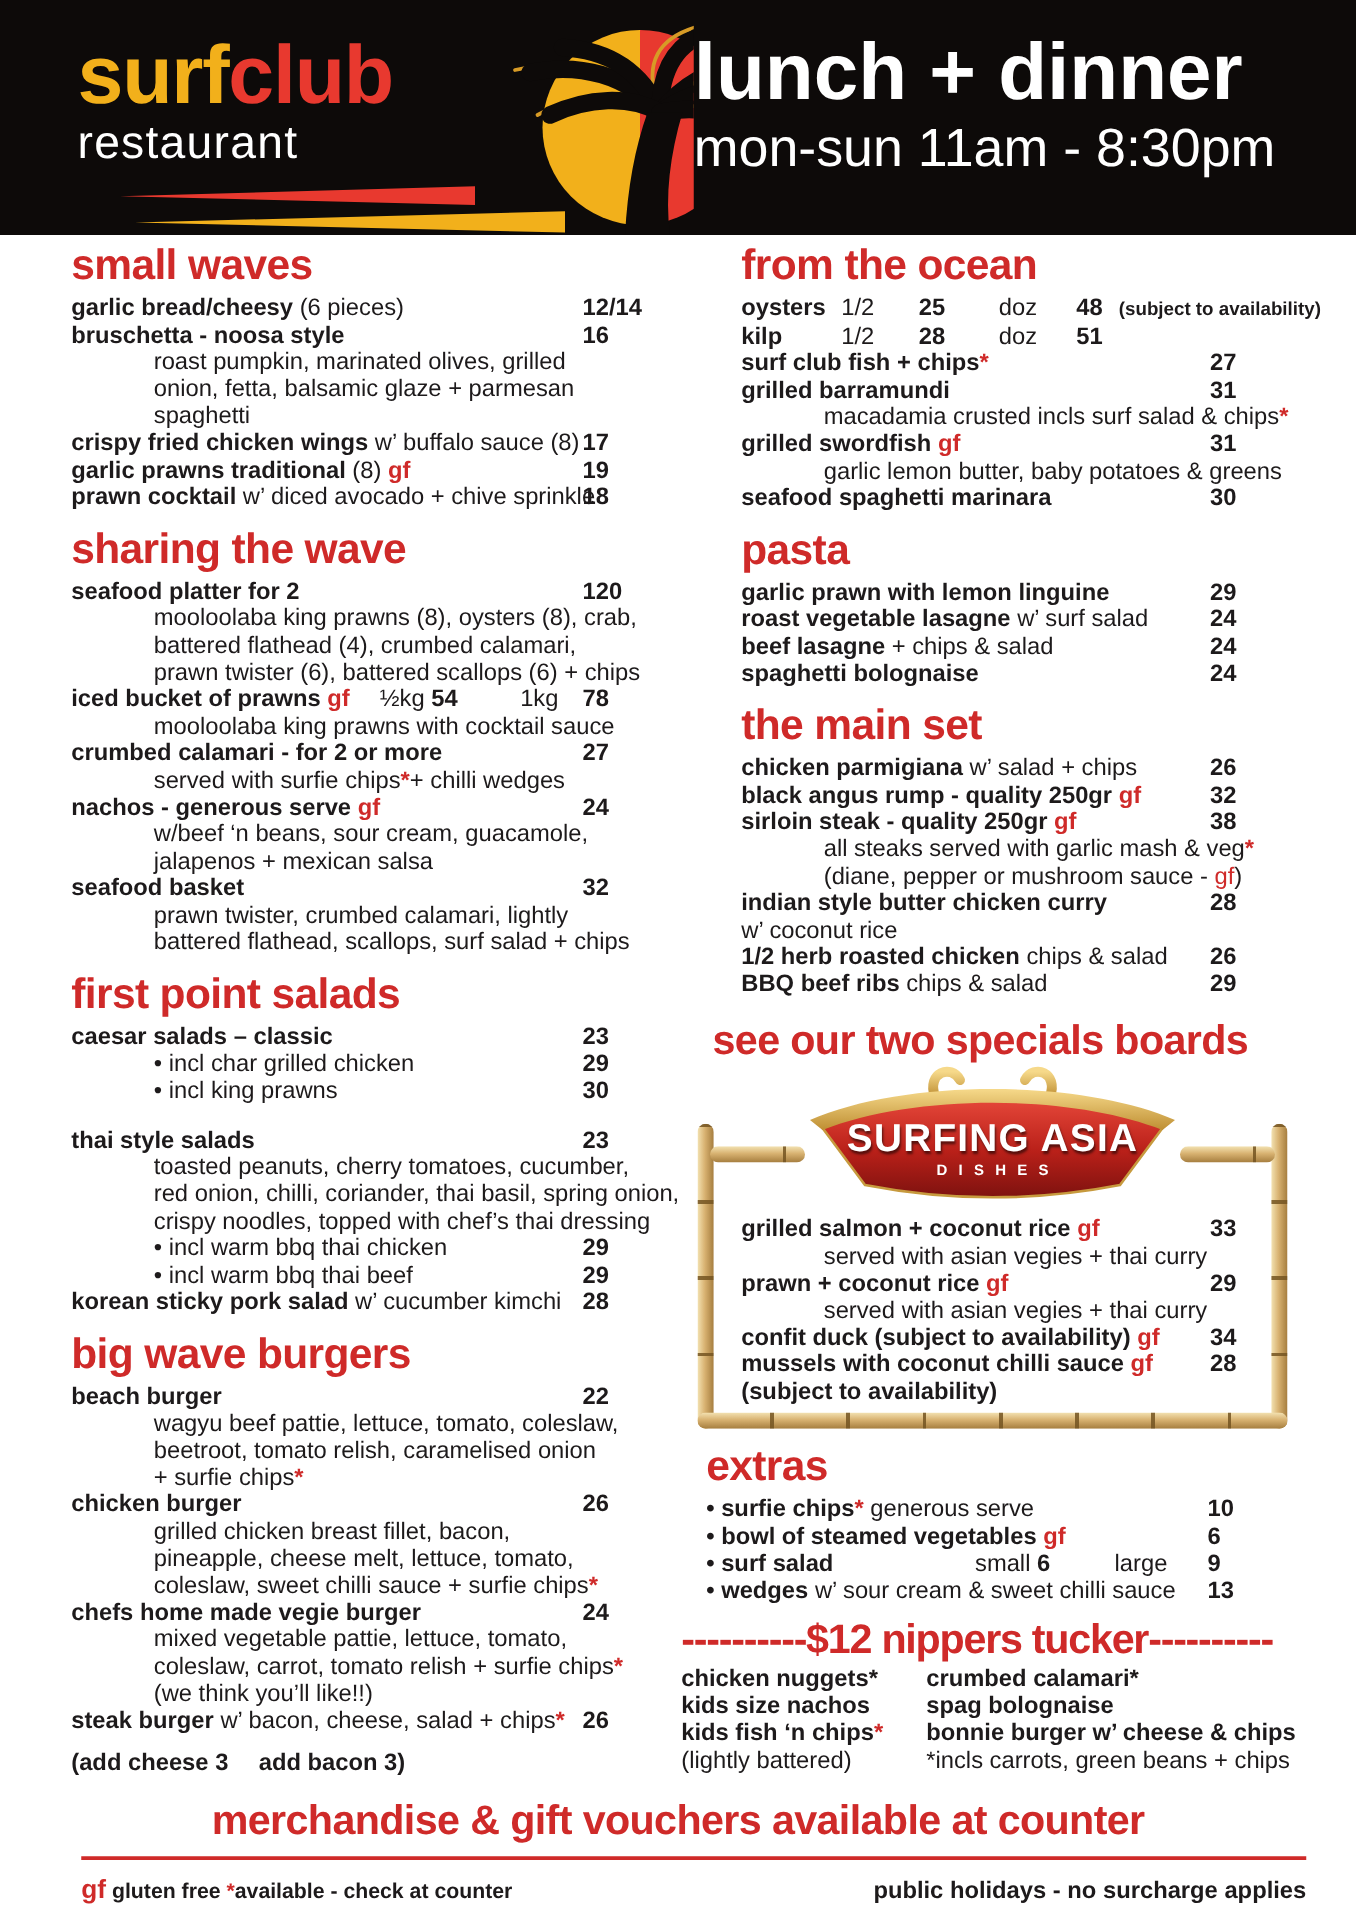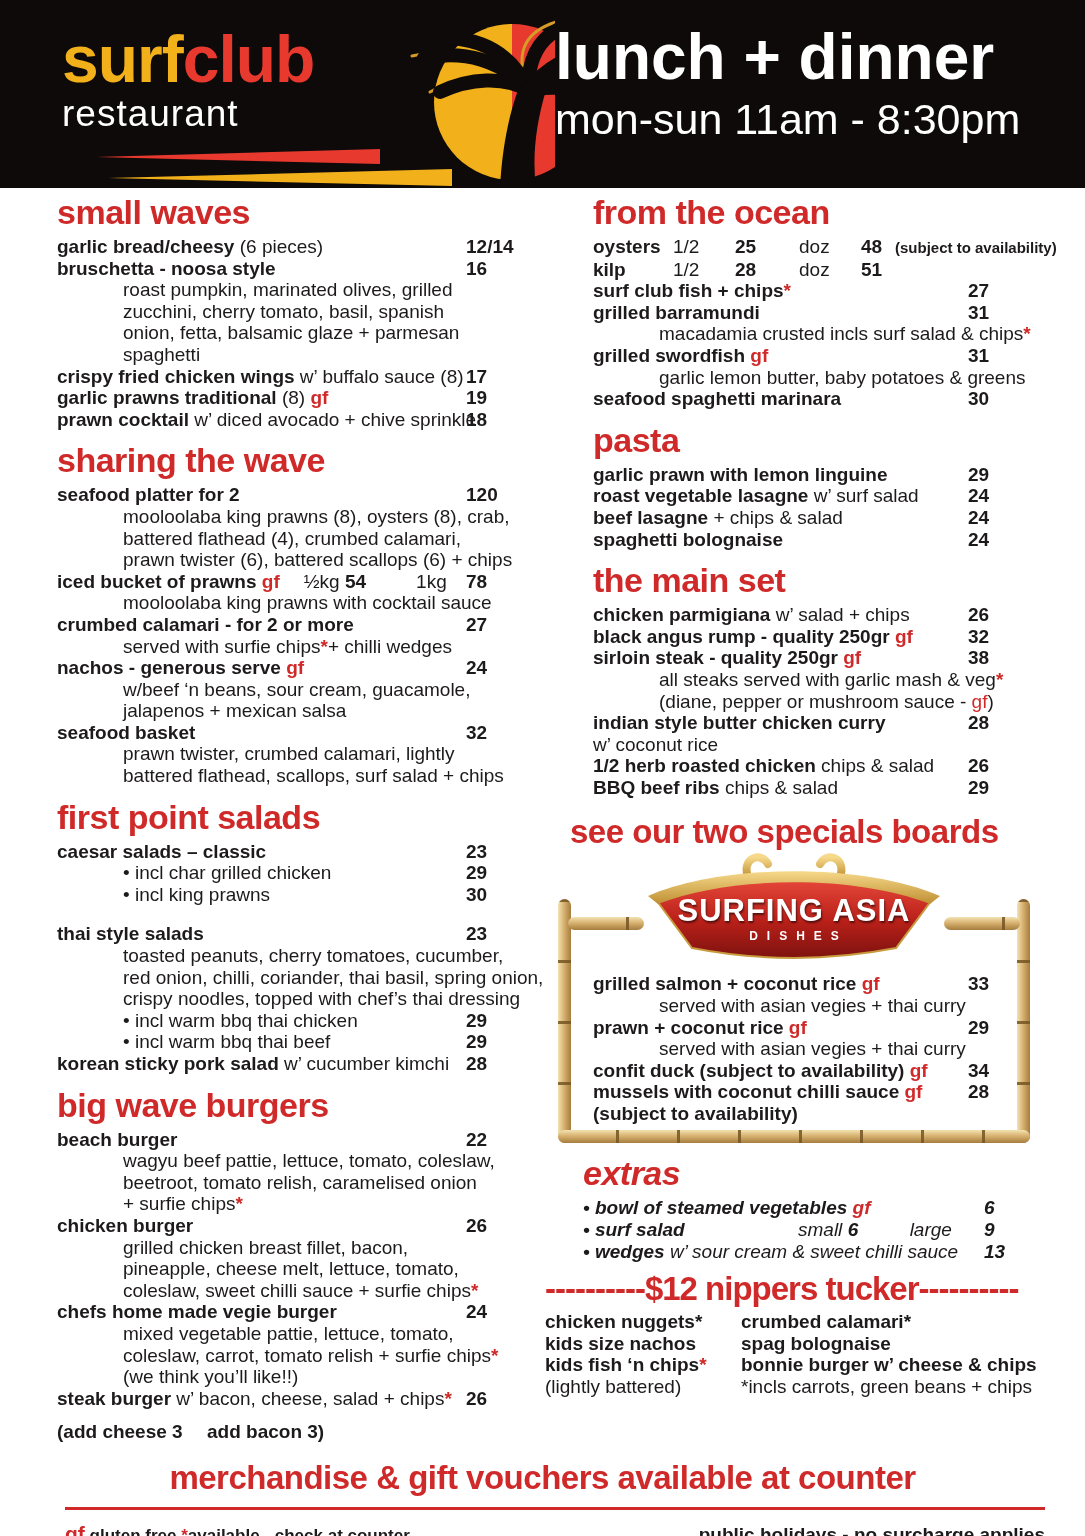--- a/index.html
+++ b/index.html
@@ -60,21 +60,21 @@
   .bb-v{width:13px;background:
       repeating-linear-gradient(0deg,rgba(0,0,0,0) 0 58px,rgba(116,84,33,.85) 58px 61px),
       linear-gradient(90deg,var(--bamboo-hi),var(--bamboo-mid) 45%,var(--bamboo-dk));}
   .banner{position:absolute;top:0;left:50%;transform:translateX(-50%);width:300px;height:112px;z-index:2;}
   .banner svg{position:absolute;top:0;left:0;}
   .banner-title{position:absolute;top:44px;width:100%;text-align:center;color:#fff;font-weight:700;font-size:31px;letter-spacing:1px;line-height:1;text-shadow:1px 2px 2px rgba(0,0,0,.55);}
   .banner-sub{position:absolute;top:79px;width:100%;text-align:center;color:#fff;font-weight:700;font-size:12px;letter-spacing:9px;text-indent:9px;line-height:1;}
   .asia-lines{position:absolute;top:122px;left:35px;width:420px;}
 
   
-  .extras-sec{margin-left:18px;margin-top:12px;font-style:italic;}
+  .extras-sec{margin-left:0;margin-top:12px;}
   .nippers{margin-left:-20px;margin-top:8px;}
   .nippers-heading{font-size:33px;line-height:1;font-weight:700;color:var(--red);margin:10px 0 6px;letter-spacing:-1px;white-space:nowrap;}
   .nip-cols{display:flex;}
   .nip-col1{width:196px;flex:0 0 auto;}
   .nip-col2{flex:1;}
 
   
   .merch{color:var(--red);font-weight:700;font-size:33px;text-align:center;margin-top:16px;letter-spacing:-0.5px;}
   .rule{height:3px;background:var(--red);margin:10px 40px 0 65px;}
   .foot-row{display:flex;justify-content:space-between;align-items:baseline;padding:12px 40px 0 65px;}
@@ -124,21 +124,20 @@
     </div>
   </header>
 
   <main>
     <div class="col-left" id="col-left">
         <section class="sec">
           <h2 class="sec-heading">small waves</h2>
           <div class="line"><span class="s-b">garlic bread/cheesy</span><span class="s-n"> (6 pieces)</span><span class="price">12/14</span></div>
           <div class="line"><span class="s-b">bruschetta - noosa style</span><span class="price">16</span></div>
           <div class="line ind"><span class="s-n">roast pumpkin, marinated olives, grilled</span></div>
-          <div class="line ind"><span class="s-n">zucchini, cherry tomato, basil, spanish</span></div>
           <div class="line ind"><span class="s-n">onion, fetta, balsamic glaze + parmesan</span></div>
           <div class="line ind"><span class="s-n">spaghetti</span></div>
           <div class="line"><span class="s-b">crispy fried chicken wings</span><span class="s-n"> w’ buffalo sauce (8)</span><span class="price">17</span></div>
           <div class="line"><span class="s-b">garlic prawns traditional</span><span class="s-n"> (8) </span><span class="s-r">gf</span><span class="price">19</span></div>
           <div class="line"><span class="s-b">prawn cocktail</span><span class="s-n"> w’ diced avocado + chive sprinkle</span><span class="price">18</span></div>
         </section>
         <section class="sec">
           <h2 class="sec-heading">sharing the wave</h2>
           <div class="line"><span class="s-b">seafood platter for 2</span><span class="price">120</span></div>
           <div class="line ind"><span class="s-n">mooloolaba king prawns (8), oysters (8), crab,</span></div>
@@ -260,20 +259,21 @@
               <div class="line"><span class="s-b">confit duck (subject to availability) </span><span class="s-r">gf</span><span class="price">34</span></div>
               <div class="line"><span class="s-b">mussels with coconut chilli sauce </span><span class="s-r">gf</span><span class="price">28</span></div>
               <div class="line"><span class="s-b">(subject to availability)</span></div>
             </div>
         </div>
       </section>
 
       <section class="sec extras-sec">
         <h2 class="sec-heading">extras</h2>
         <div id="extras-lines">
+            <div class="line"><span class="s-b">• surfie chips</span><span class="s-r">*</span><span class="s-n"> generous serve</span><span class="price">10</span></div>
             <div class="line"><span class="s-b">• bowl of steamed vegetables </span><span class="s-r">gf</span><span class="price">6</span></div>
             <div class="line"><span class="s-b w" style="width: 215px;">• surf salad</span><span class="s-n">small </span><span class="s-b w" style="width: 62px;">6</span><span class="s-n">large</span><span class="price">9</span></div>
             <div class="line"><span class="s-b">• wedges</span><span class="s-n"> w’ sour cream &amp; sweet chilli sauce</span><span class="price">13</span></div>
           </div>
       </section>
 
       <section class="nippers">
         <h2 class="nippers-heading">----------$12 nippers tucker----------</h2>
         <div class="nip-cols">
           <div class="nip-col1" id="nip-left">

